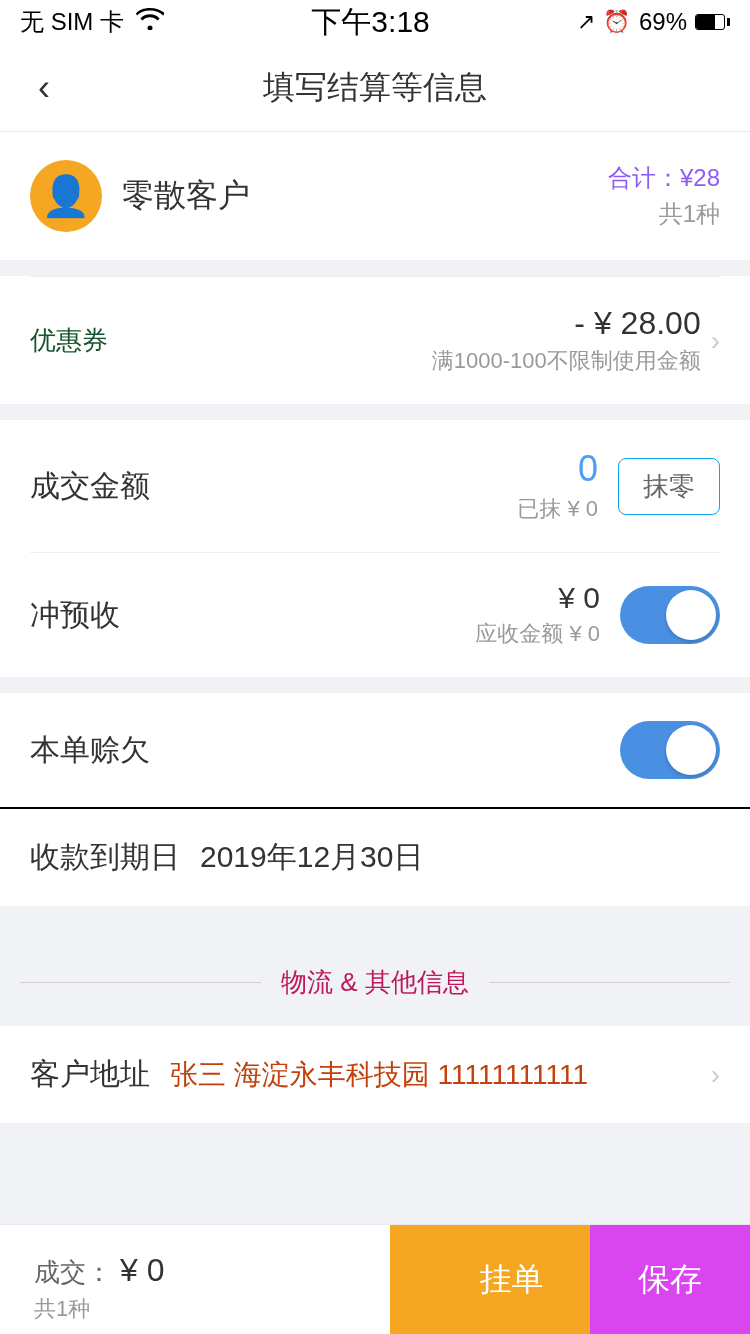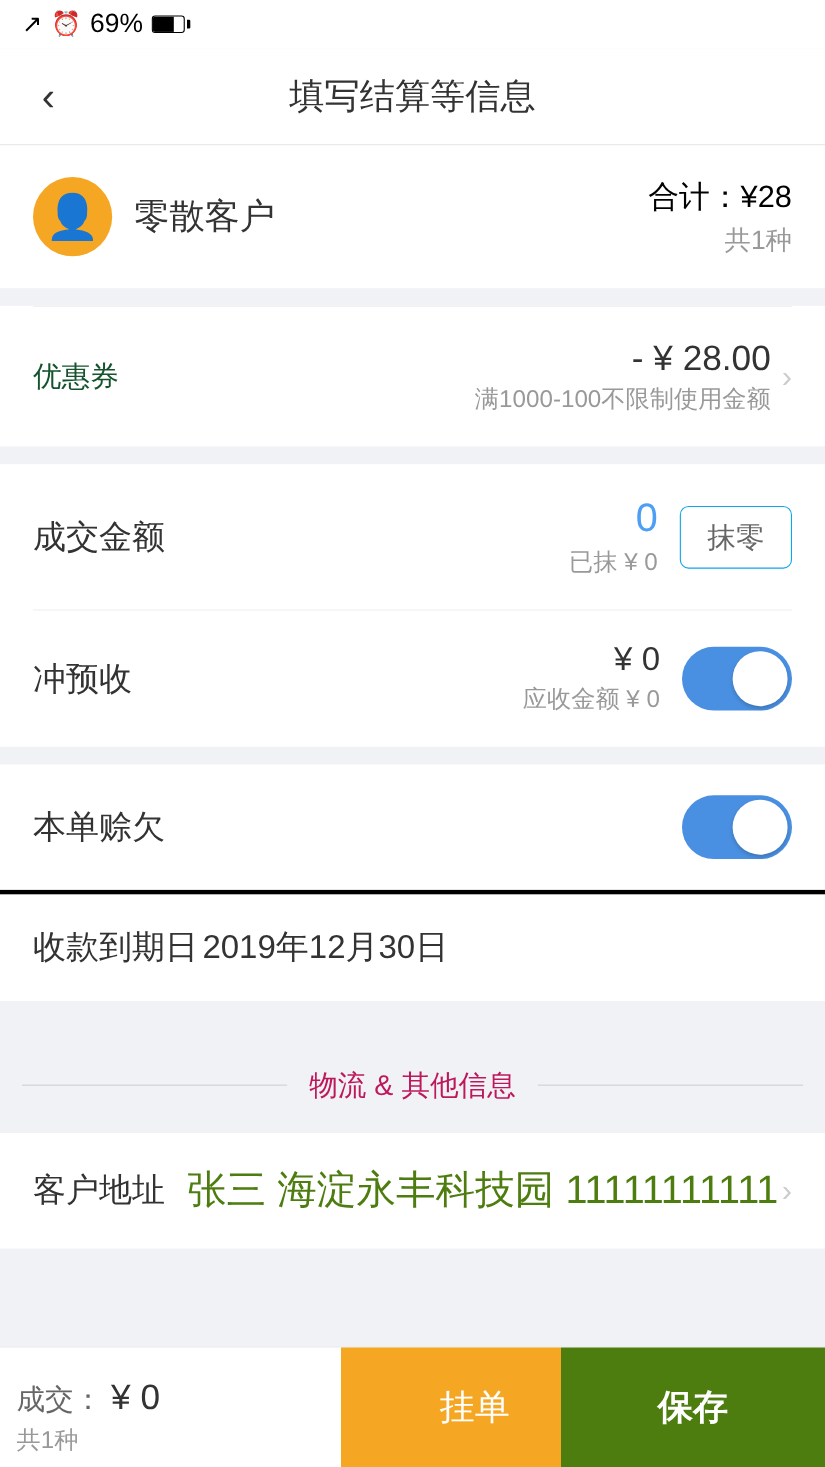--- a/index.html
+++ b/index.html
@@ -71,21 +71,21 @@
     .customer-left { display: flex; align-items: center; gap: 20px; }
     .avatar {
       width: 72px; height: 72px;
       background: #f5a623;
       border-radius: 50%;
       display: flex; align-items: center; justify-content: center;
     }
     .avatar-icon { font-size: 40px; color: #fff; }
     .customer-name { font-size: 32px; color: #333; }
     .customer-right { text-align: right; }
-    .total-amount { font-size: 28px; color: #000000; }
+    .total-amount { font-size: 24px; color: #8b5cf6; }
     .total-count { font-size: 24px; color: #999; margin-top: 4px; }
 
     
     .divider { height: 1px; background: #f0f0f0; margin: 0 30px; }
 
     
     .coupon-row {
       padding: 28px 30px;
       display: flex;
       align-items: center;
@@ -176,22 +176,22 @@
       align-items: center;
       justify-content: space-between;
     }
     .debt-label { font-size: 30px; color: #333; }
 
     
     .due-row {
       padding: 28px 30px;
       display: flex;
       align-items: center;
-      gap: 4px;
-      border-top: 4px solid #000000;
+      gap: 20px;
+      border-top: 2px solid #000000;
     }
     .due-label { font-size: 30px; color: #333; }
     .due-value { font-size: 30px; color: #333; }
 
     
     .logistics-section {
       background: #f0f2f5;
       height: 88px;
       display: flex;
       align-items: center;
@@ -214,62 +214,61 @@
       background: #fff;
       margin-bottom: 16px;
     }
     .address-row {
       padding: 28px 30px;
       display: flex;
       align-items: center;
       justify-content: space-between;
     }
     .address-label { font-size: 30px; color: #333; flex-shrink: 0; margin-right: 20px; }
-    .address-value { font-size: 36px; color: #4d7c0f; flex: 1; }
+    .address-value { font-size: 28px; color: #c2410c; flex: 1; }
     .address-chevron { font-size: 28px; color: #ccc; }
 
     
     .bottom-bar {
       position: fixed;
       bottom: 0;
       left: 0;
       width: 750px;
       height: 110px;
       background: #fff;
       display: flex;
       align-items: center;
       border-top: 1px solid #e8e8e8;
     }
     .bottom-info {
       flex: 1;
-      padding: 0 15px;
+      padding: 0 34px;
       margin-top: 17px;
     }
     .bottom-deal { font-size: 26px; color: #666; }
     .bottom-deal-amount { font-size: 32px; color: #333; font-weight: 500; }
     .bottom-count { font-size: 22px; color: #999; margin-top: 4px; }
     .btn-hang {
       width: 200px;
       height: 110px;
       background: #f5a623;
       display: flex; align-items: center; justify-content: center;
       font-size: 32px;
       color: #fff;
       cursor: pointer;
       padding-left: 43px;
     }
     .btn-save {
-      width: 240px;
+      width: 160px;
       height: 110px;
-      background: #4d7c0f;
+      background: #d946ef;
       display: flex; align-items: center; justify-content: center;
       font-size: 32px;
       color: #fff;
       cursor: pointer;
-      font-weight: bold;
     }
 
     
     .battery-icon {
       display: inline-flex;
       align-items: center;
       gap: 2px;
     }
     .battery-body {
       width: 30px;
@@ -294,20 +293,31 @@
 
     .wifi-icon {
       display: inline-block;
       font-size: 22px;
     }
   </style>
 </head>
 <body>
 
 <div class="status-bar">
+  <div class="status-bar-left">
+    <span>无 SIM 卡</span>
+    <span class="wifi-icon">
+      <svg width="28" height="22" viewBox="0 0 28 22" fill="none">
+        <path d="M14 17.5a2.5 2.5 0 1 1 0 5 2.5 2.5 0 0 1 0-5z" fill="#000"></path>
+        <path d="M6.5 12.5C8.6 10.4 11.2 9.3 14 9.3s5.4 1.1 7.5 3.2l2.1-2.1C21 7.8 17.7 6.3 14 6.3s-7 1.5-9.6 4.1l2.1 2.1z" fill="#000"></path>
+        <path d="M1 7.5C4.2 4.3 8.4 2.5 14 2.5s9.8 1.8 13 5l2-2C25.5 2.1 20.2 0 14 0S2.5 2.1 0 5.5l1 2z" fill="#000"></path>
+      </svg>
+    </span>
+  </div>
+  <div class="status-bar-center">下午3:18</div>
   <div class="status-bar-right">
     <span style="font-size:22px;">↗</span>
     <span style="font-size:22px;">⏰</span>
     <span style="font-size:24px;">69%</span>
     <span class="battery-icon">
       <span class="battery-body">
           <span class="battery-fill"></span>
         </span>
       <span class="battery-tip"></span>
     </span>

